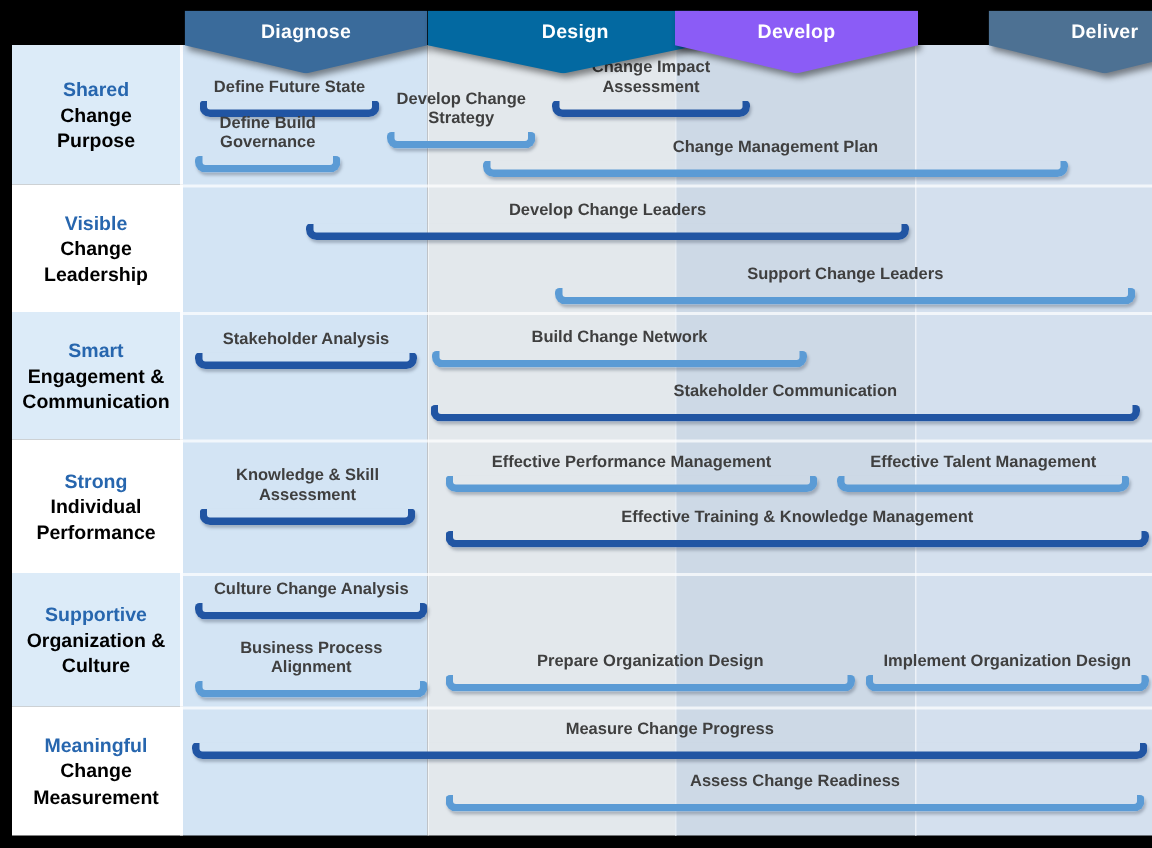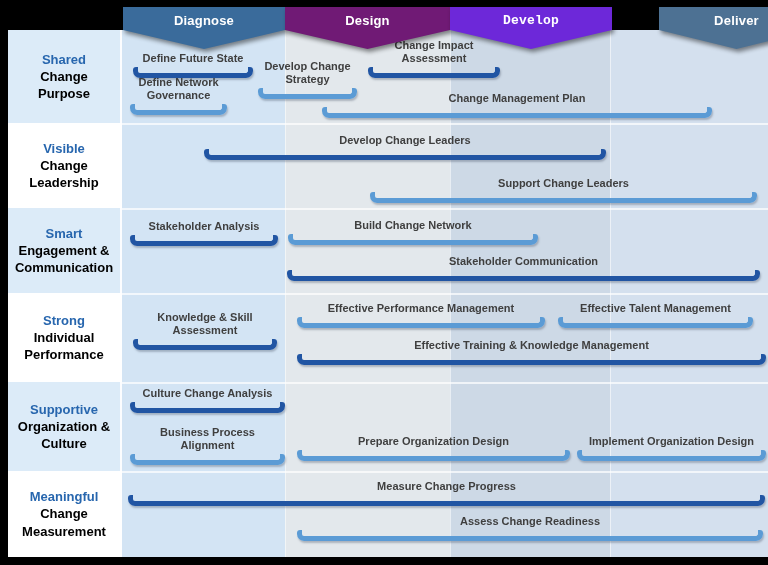--- a/index.html
+++ b/index.html
@@ -62,26 +62,26 @@
   <div class="row-sep" style="top:293px"></div>
   <div class="row-sep" style="top:382px"></div>
   <div class="row-sep" style="top:471px"></div>
 
   <div class="banner banner-diagnose">
     <div class="banner-shape" style="background: rgb(58, 107, 155);">
       <span class="banner-label">Diagnose</span>
     </div>
   </div>
   <div class="banner banner-design">
-    <div class="banner-shape" style="background: #701a75;">
+    <div class="banner-shape" style="background: #0369a1; padding-left: 16px;">
       <span class="banner-label">Design</span>
     </div>
   </div>
   <div class="banner banner-develop">
-    <div class="banner-shape" style="background: #6d28d9; font-family: Liberation Mono, monospace;">
+    <div class="banner-shape" style="background: #8b5cf6;">
       <span class="banner-label">Develop</span>
     </div>
   </div>
   <div class="banner banner-deliver">
     <div class="banner-shape" style="background: rgb(77, 113, 147);">
       <span class="banner-label">Deliver</span>
     </div>
   </div>
 
   <div class="rowlabel bg-blue" style="top:30px;height:93px">
@@ -113,21 +113,21 @@
     <span class="hl">Meaningful</span>
     <span class="rest">Change
 Measurement</span>
   </div>
 
   <div class="item dark" style="left:133px;top:55px;width:120px;height:23px">
     <span class="item-label">Define Future State</span>
     <span class="bracket"></span>
   </div>
   <div class="item light" style="left:130px;top:80px;width:97px;height:35px">
-    <span class="item-label">Define Network
+    <span class="item-label">Define Build
 Governance</span>
     <span class="bracket"></span>
   </div>
   <div class="item light" style="left:258px;top:62px;width:99px;height:37px">
     <span class="item-label">Develop Change
 Strategy</span>
     <span class="bracket"></span>
   </div>
   <div class="item dark" style="left:368px;top:41px;width:132px;height:37px">
     <span class="item-label">Change Impact

